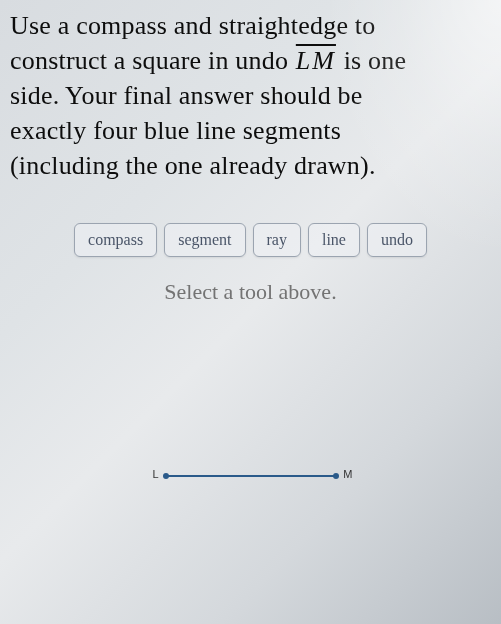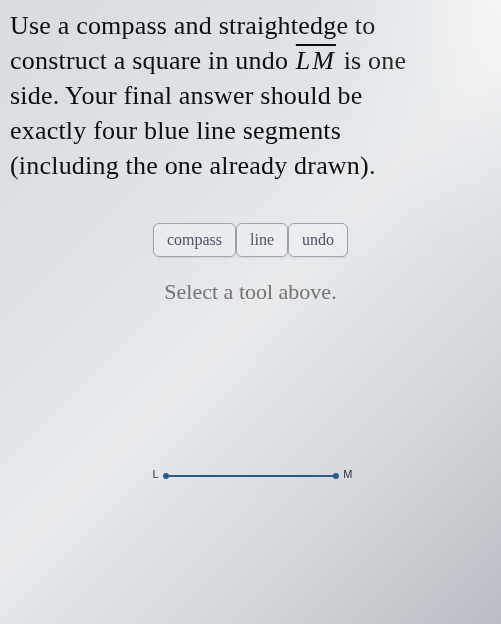--- a/index.html
+++ b/index.html
@@ -21,20 +21,21 @@
   .overline {
     text-decoration: overline;
     font-style: italic;
     letter-spacing: 2px;
     padding: 0 1px;
   }
   .toolbar {
     margin-top: 40px;
     display: flex;
     justify-content: center;
+    gap: 7px;
   }
   .tool-btn {
     border: 1.5px solid #9ba4b0;
     border-radius: 6px;
     background: rgba(240,242,245,0.5);
     color: #4a5568;
     font-family: Georgia, serif;
     font-size: 16px;
     padding: 7px 13px;
     cursor: pointer;
@@ -100,20 +101,22 @@
 <div class="instructions">
   <span>Use a compass and straightedge to</span><br>
   <span>construct a square in undo </span><span class="overline">LM</span><span> is one</span><br>
   <span>side. Your final answer should be</span><br>
   <span>exactly four blue line segments</span><br>
   <span>(including the one already drawn).</span>
 </div>
 
 <div class="toolbar">
   <button class="tool-btn">compass</button>
+  <button class="tool-btn">segment</button>
+  <button class="tool-btn">ray</button>
   <button class="tool-btn">line</button>
   <button class="tool-btn">undo</button>
 </div>
 
 <div class="hint">Select a tool above.</div>
 
 <div class="canvas-area">
   <div class="segment-wrap">
     <span class="pt-label l">L</span>
     <div class="seg-line">

